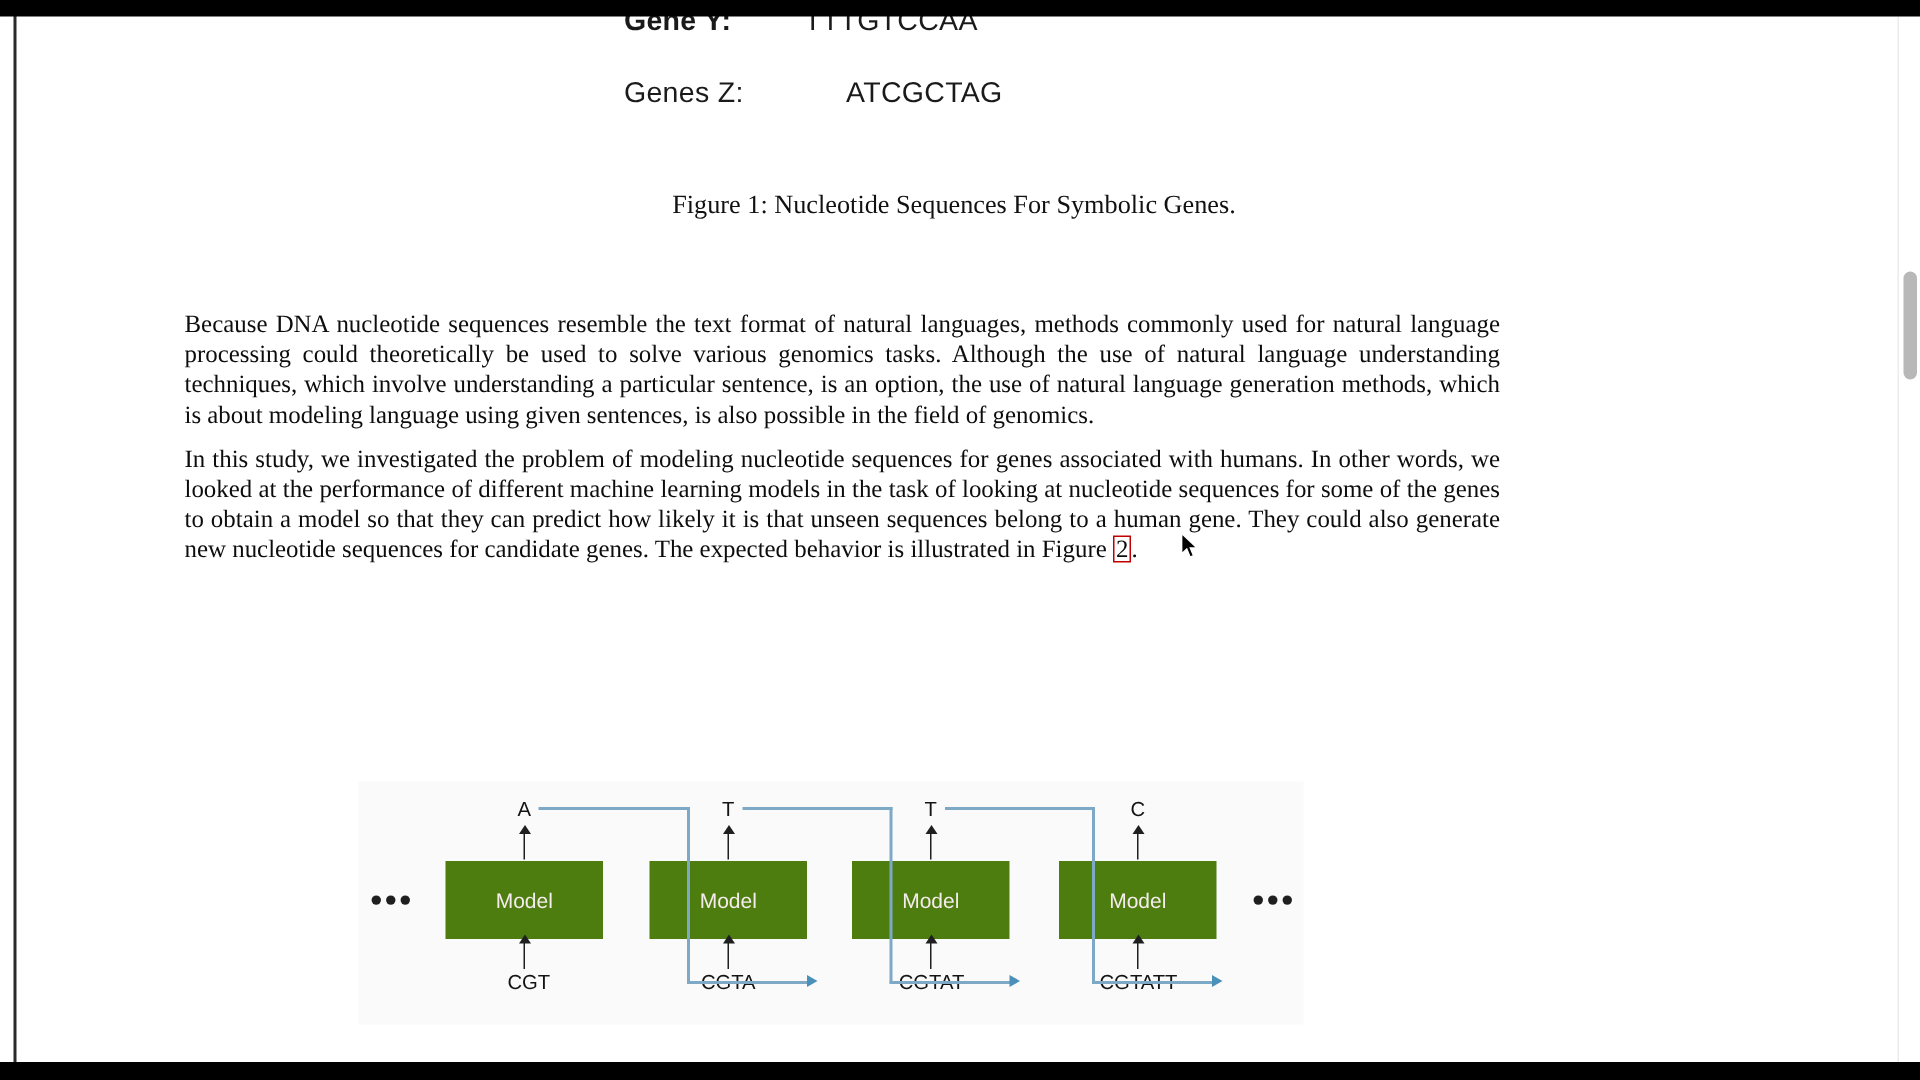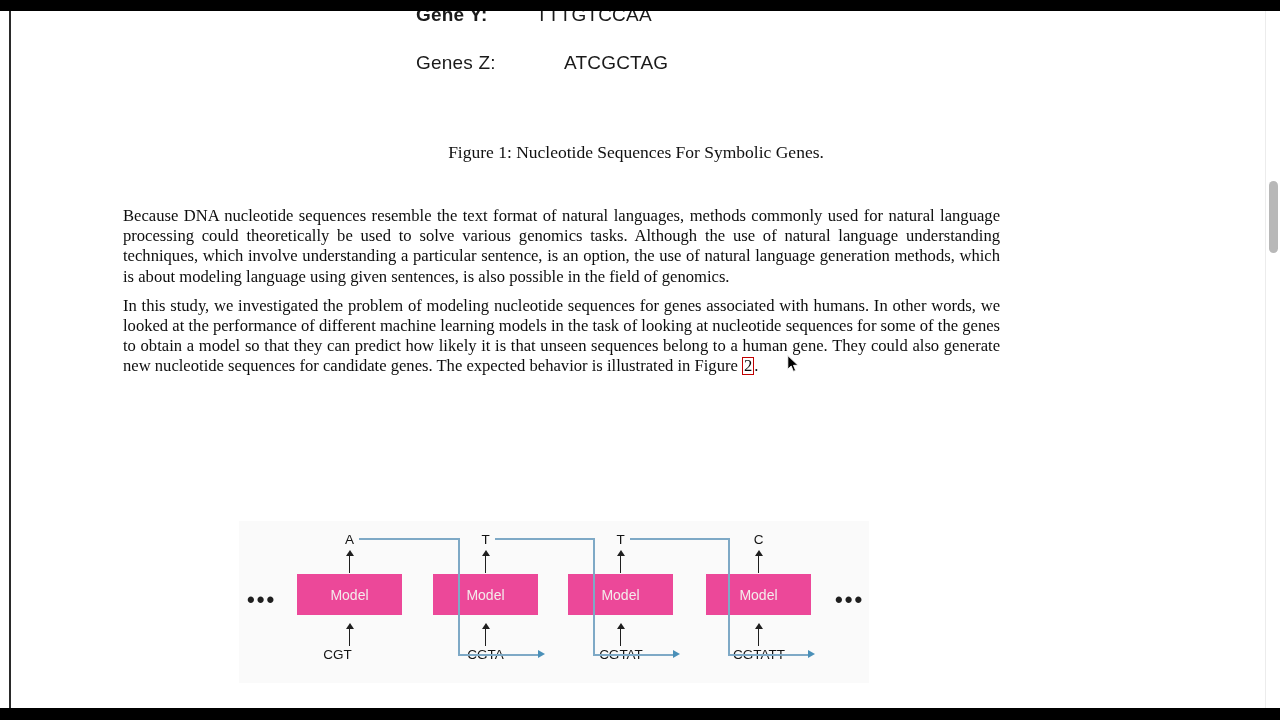--- a/index.html
+++ b/index.html
@@ -142,22 +142,22 @@
     left: 228px;
     top: 521px;
     width: 630px;
     height: 162px;
     background: #fafafa;
   }
   .model-box {
     position: absolute;
     top: 53px;
     width: 105px;
-    height: 41px;
-    background: #ec4899;
+    height: 52px;
+    background: #4d7c0f;
     display: flex;
     align-items: center;
     justify-content: center;
   }
   .model-box span {
     font-family: "Liberation Sans", "DejaVu Sans", sans-serif;
     font-size: 14px;
     color: #f4eceb;
   }
   .ell {
@@ -245,41 +245,41 @@
         <div class="seq-row" style="top:10px;">
           <span class="seq-label" style="left:405px;font-weight:bold;">Gene Y:</span>
           <span class="seq-value" style="left:525px;">TTTGTCCAA</span>
         </div>
         <div class="seq-row" style="top:58px;">
           <span class="seq-label" style="left:405px;">Genes Z:</span>
           <span class="seq-value" style="left:525px;margin-left:28px;">ATCGCTAG</span>
         </div>
       </div>
 
-      <div class="fig-caption" style="top:126px;margin-top:16px;">Figure 1: Nucleotide Sequences For Symbolic Genes.</div>
+      <div class="fig-caption" style="top:126px;">Figure 1: Nucleotide Sequences For Symbolic Genes.</div>
 
       <div class="body-col">
 
 
         <p class="para">Because DNA nucleotide sequences resemble the text format of natural languages, methods commonly used for natural language processing could theoretically be used to solve various genomics tasks. Although the use of natural language understanding techniques, which involve understanding a particular sentence, is an option, the use of natural language generation methods, which is about modeling language using given sentences, is also possible in the field of genomics.</p>
 
         <p class="para"><span>In this study, we investigated the problem of modeling nucleotide sequences for genes associated with humans. In other words, we looked at the performance of different machine learning models in the task of looking at nucleotide sequences for some of the genes to obtain a model so that they can predict how likely it is that unseen sequences belong to a human gene. They could also generate new nucleotide sequences for candidate genes. The expected behavior is illustrated in Figure&nbsp;</span><span class="link-box">2</span><span>.</span></p>
 
       </div>
 
       <div id="fig2">
 
         <div class="ell" style="left:8px;">•••</div>
         <div class="ell" style="left:596px;">•••</div>
 
         <div class="model-box" style="left:58px;">
           <span>Model</span>
         </div>
         <div class="out-letter" style="left:88px; width:45px;">A</div>
-        <div class="in-seq" style="left:66px; width:65px;">CGT</div>
+        <div class="in-seq" style="left:81px; width:65px;">CGT</div>
         <div class="v-arrow" style="left:110px; top:34px; height:18px;"></div>
         <div class="v-arrow" style="left:110px; top:107px; height:18px;"></div>
 
         <div class="model-box" style="left:194px;">
           <span>Model</span>
         </div>
         <div class="out-letter" style="left:224px; width:45px;">T</div>
         <div class="in-seq" style="left:209px; width:75px;">CGTA</div>
         <div class="v-arrow" style="left:246px; top:34px; height:18px;"></div>
         <div class="v-arrow" style="left:246px; top:107px; height:18px;"></div>

